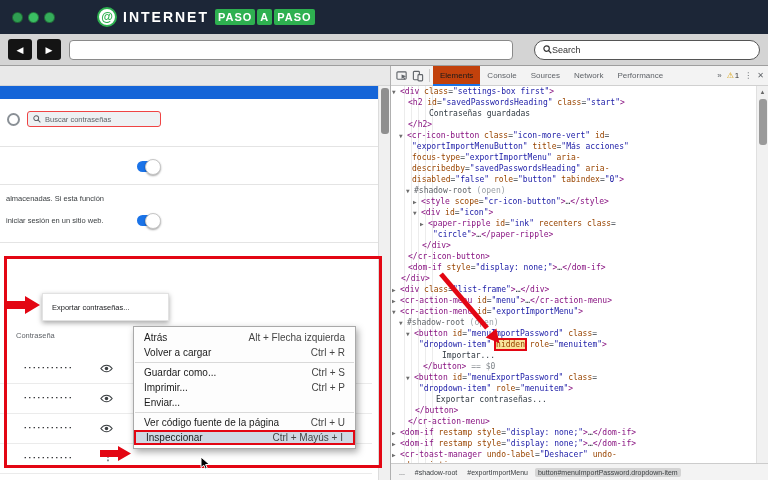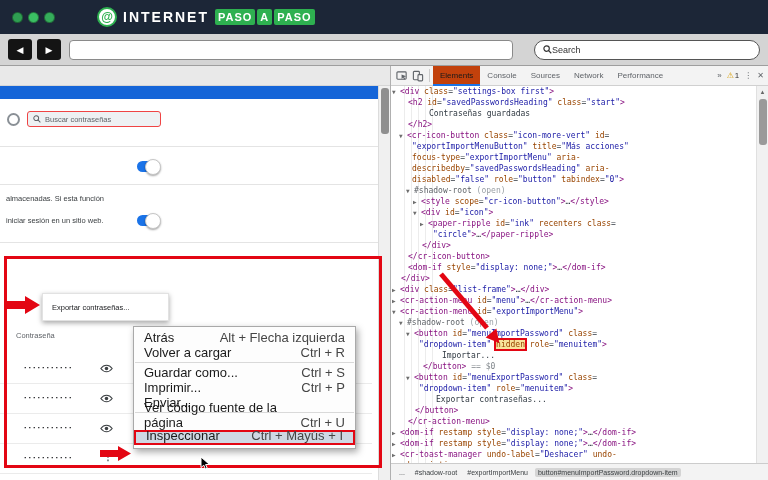--- a/index.html
+++ b/index.html
@@ -46,21 +46,21 @@
   .kebab{position:absolute;left:103px;top:7px;font-size:10px;color:#5f6368;font-weight:bold}
 
   .export-pop{position:absolute;left:42px;top:227px;width:127px;height:28px;background:#fff;border:1px solid #e2e2e2;box-shadow:0 2px 5px rgba(0,0,0,.35);display:flex;align-items:center;padding-left:9px;font-size:7.5px;color:#202124;z-index:3}
 
   .ann-rect{position:absolute;left:4px;top:190px;width:378px;height:212px;border:3px solid #e30613;z-index:6;pointer-events:none}
   .arrow1{position:absolute;left:5px;top:230px;z-index:7}
   .arrow2{position:absolute;left:100px;top:380px;z-index:7}
   .cursor-svg{position:absolute;left:200px;top:390px;z-index:8}
 
   .ctx{position:absolute;left:133px;top:260px;width:223px;background:#fdfdfd;border:1px solid #a9a9a9;box-shadow:2px 3px 7px rgba(0,0,0,.35);z-index:4;padding:3px 0}
-  .ctx-item{height:15px;display:flex;align-items:flex-end;justify-content:space-between;padding:0 10px;font-size:13px;color:#1a1a1a}
+  .ctx-item{height:15px;display:flex;align-items:center;justify-content:space-between;padding:0 10px;font-size:10px;color:#1a1a1a}
   .ctx-sc{color:#454545;margin-left:12px;white-space:nowrap}
   .ctx-sep{height:1px;background:#d9d9d9;margin:2px 1px}
   .ctx-item.hl{background:#cfd8e3;border:2px solid #e30613}
 
   .page-scroll{position:absolute;right:0;top:20px;bottom:0;width:12px;background:#f0f0f0;border-left:1px solid #dcdcdc}
   .page-thumb{position:absolute;left:2px;top:2px;width:8px;height:46px;background:#8f8f8f;border-radius:3px}
 
   
   .dt{position:absolute;left:390px;top:66px;width:378px;height:414px;background:#fff;border-left:1px solid #b0b0b0}
   .dt-tabs{position:absolute;top:0;left:0;right:0;height:20px;background:#f3f3f3;border-bottom:1px solid #d0d0d0;display:flex;align-items:center;font-size:8px;color:#5f6368;padding-left:3px;z-index:2}

